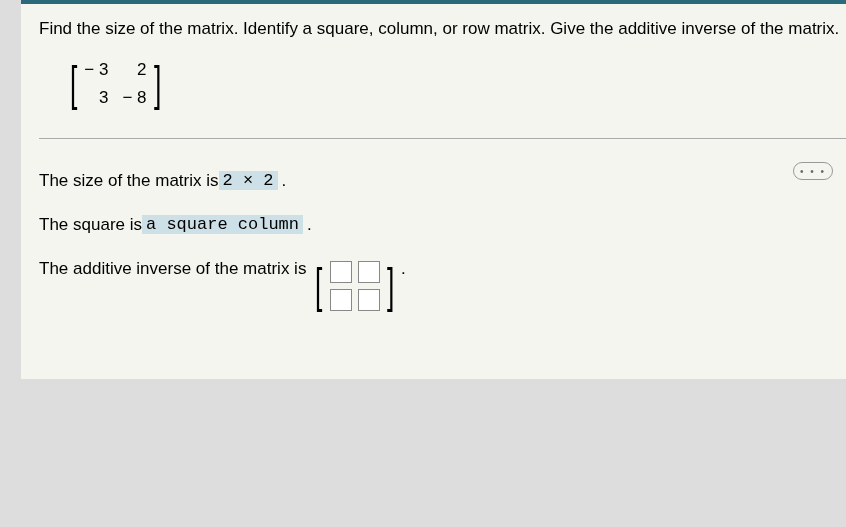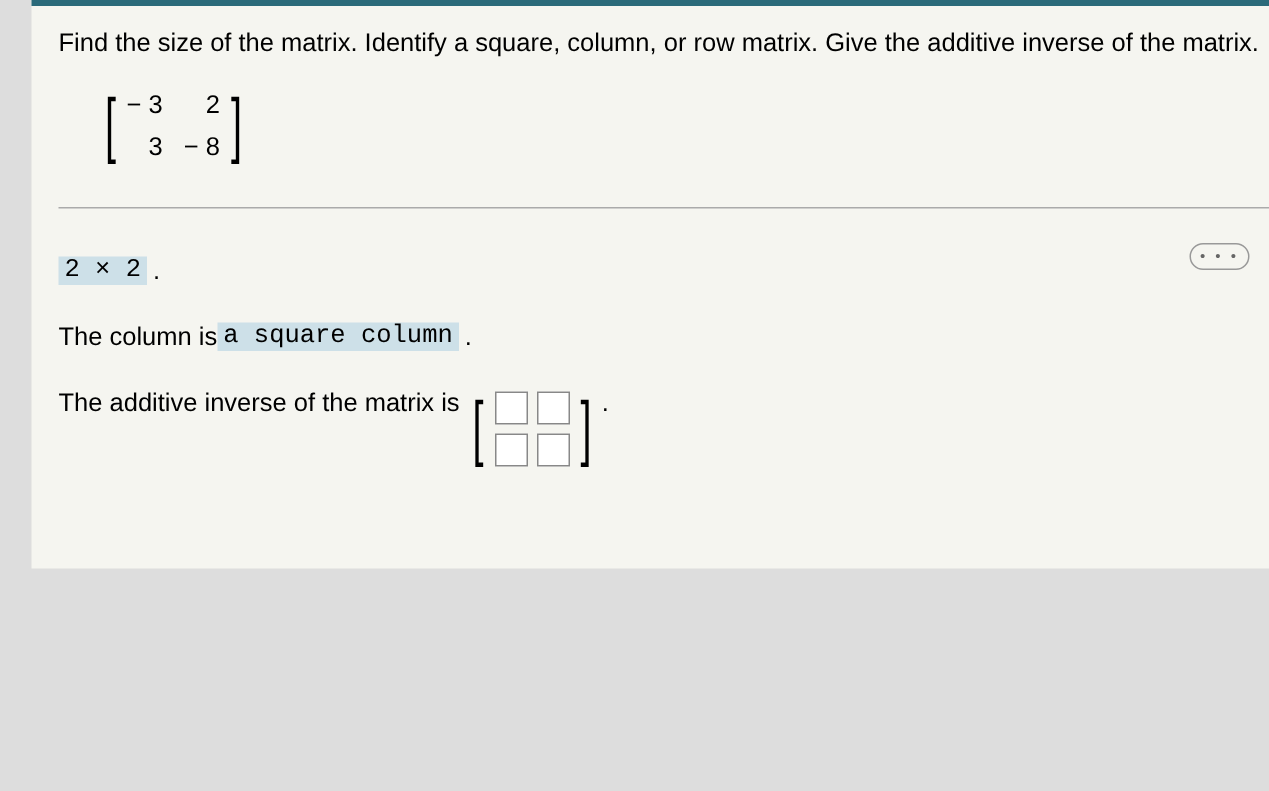--- a/index.html
+++ b/index.html
@@ -131,26 +131,27 @@
 
   <hr class="divider">
 
   <div class="more-btn">
     <span>• • •</span>
   </div>
 
   <div class="answers">
 
     <div class="answer-line">
+      <span>The size of the matrix is </span>
       <span class="fill">2 × 2</span>
       <span class="period">.</span>
     </div>
 
     <div class="answer-line">
-      <span>The column is </span>
+      <span>The square is </span>
       <span class="fill">a square column</span>
       <span class="period">.</span>
     </div>
 
     <div class="answer-line inverse-wrap">
       <span>The additive inverse of the matrix is </span>
       <div class="input-matrix">
         <span class="bracket-left">[</span>
         <div class="input-grid">
           <input class="input-box" style="">

